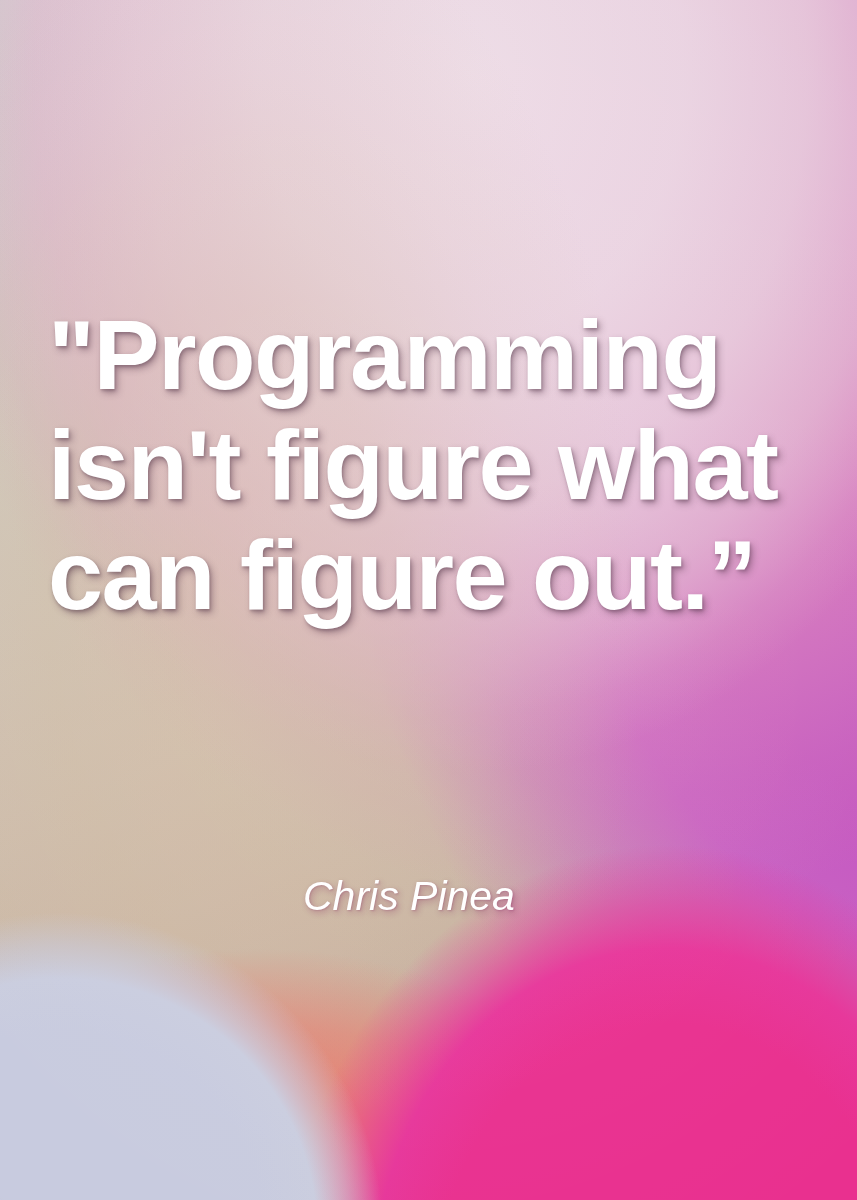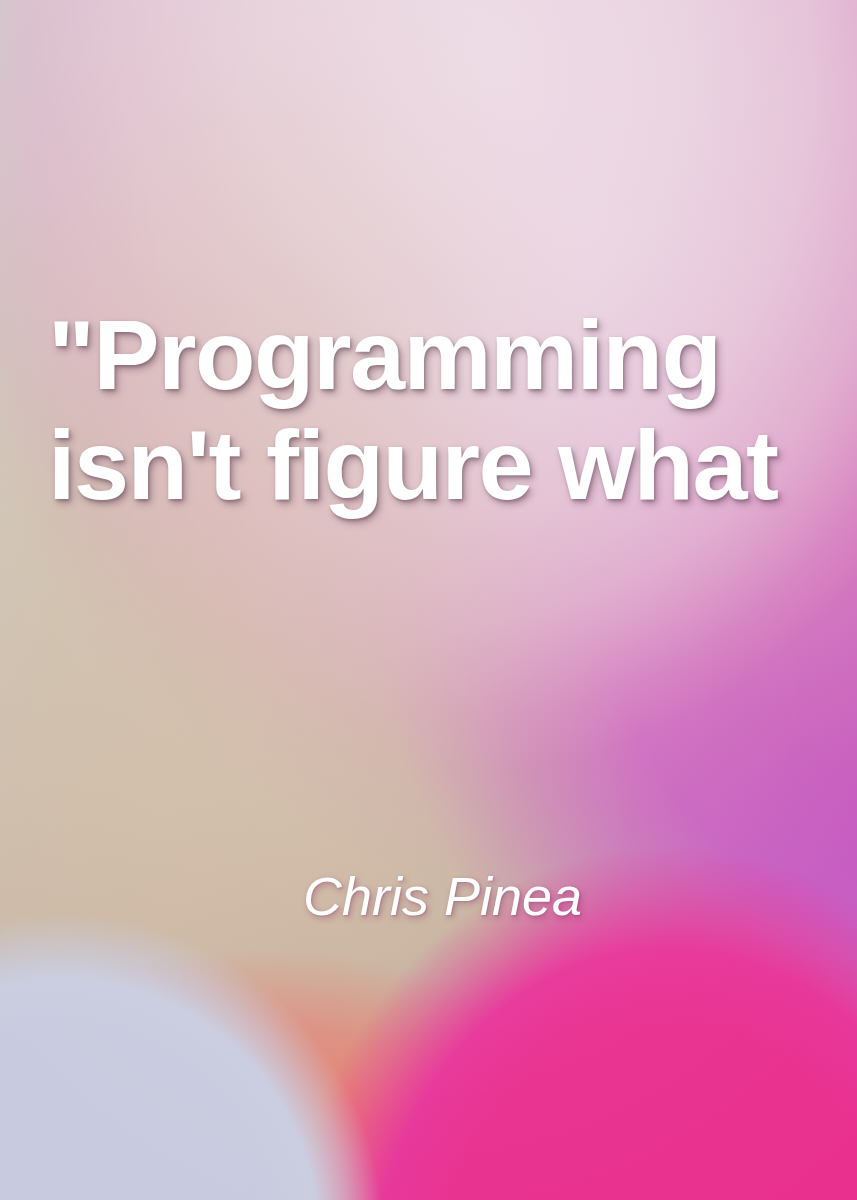--- a/index.html
+++ b/index.html
@@ -159,21 +159,21 @@
   }
 
   .attribution {
     position: absolute;
     left: 303px;
     top: 869px;
     color: #ffffff;
     font-family: "Liberation Sans", sans-serif;
     font-style: italic;
     font-weight: normal;
-    font-size: 54px;
+    font-size: 41px;
     line-height: 54px;
     letter-spacing: 0px;
     white-space: nowrap;
     text-shadow:
       2px 3px 6px rgba(120,20,80,0.32),
       1px 1px 2px rgba(120,20,80,0.22);
     text-align: right;
   }
 </style>
 </head>
@@ -189,18 +189,19 @@
   <div class="bg-layer bg-coral"></div>
   <div class="bg-layer bg-hotpink"></div>
   <div class="bg-layer bg-lavender"></div>
   <div class="bg-layer bg-grain"></div>
 
   <div class="content">
 
     <div class="quote-block">
       <span class="quote-line">"Programming</span>
       <span class="quote-line">isn't figure what</span>
+      <span class="quote-line">can figure out.”</span>
     </div>
 
     <div class="attribution">Chris Pinea</div>
 
   </div>
 </div>
 
 </body></html>

